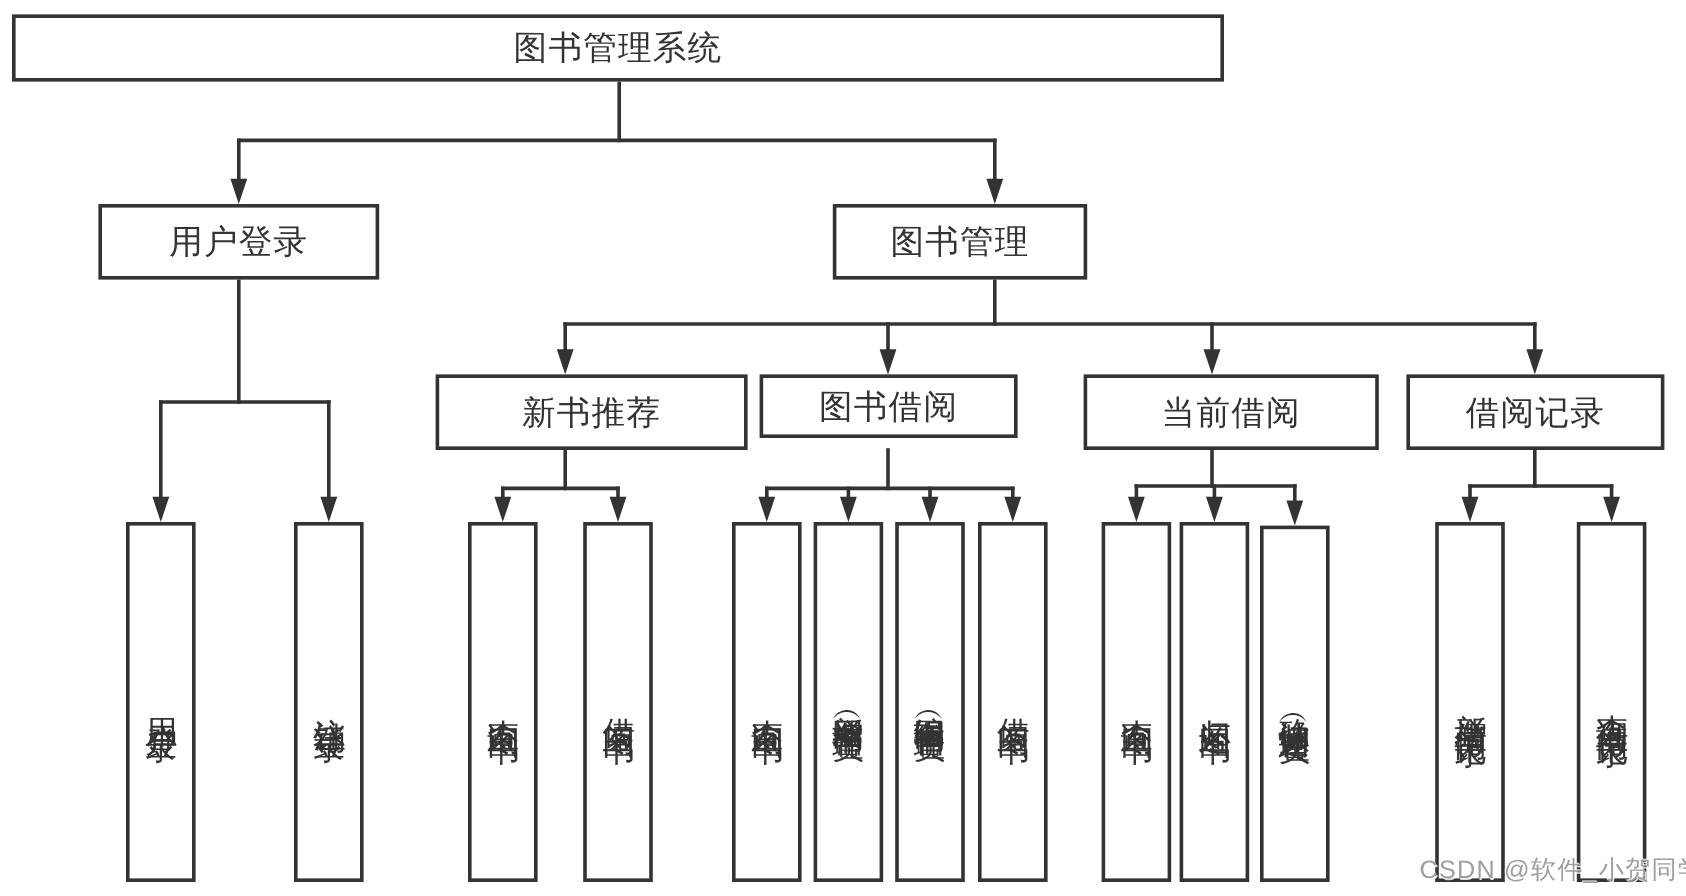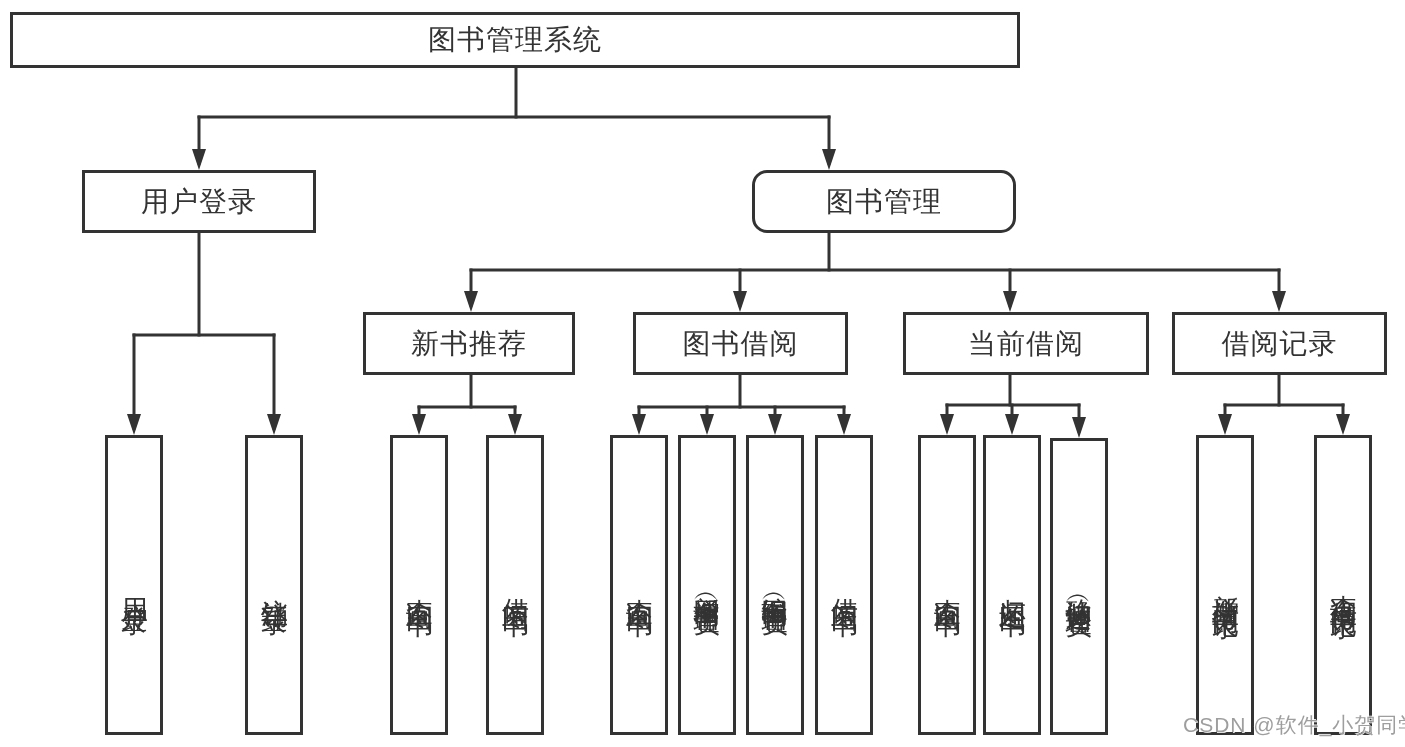--- a/index.html
+++ b/index.html
@@ -22,23 +22,23 @@
   .vbox.long{letter-spacing:2px;font-size:26px;}
   .vbox.confirm{top:438px;height:297px;}
   .watermark{
     position:absolute;left:1183px;top:711px;z-index:3;
     font-size:21px;letter-spacing:1px;color:#9e9e9e;white-space:nowrap;
     text-shadow:1px 1px 0 rgba(255,255,255,.85), -1px -1px 0 rgba(255,255,255,.85);
   }
   
   .n-root{left:10px;top:12px;width:1010px;height:56px;}
   .n-user{left:82px;top:170px;width:234px;height:63px;}
-  .n-mgmt{left:752px;top:170px;width:264px;height:63px;border-radius:15px;}
-  .n-newbook{left:363px;top:312px;width:212px;height:63px;}
-  .n-bborrow{left:633px;top:312px;width:215px;height:63px;}
+  .n-mgmt{left:694px;top:170px;width:212px;height:63px;}
+  .n-newbook{left:363px;top:312px;width:260px;height:63px;}
+  .n-bborrow{left:633px;top:312px;width:215px;height:53px;}
   .n-current{left:903px;top:312px;width:246px;height:63px;}
   .n-records{left:1172px;top:312px;width:215px;height:63px;text-align:right;}
   .l-login{left:105px;}   .l-logout{left:245px;}
   .l-nbq{left:390px;}     .l-nbb{left:486px;}
   .l-bbq{left:610px;}     .l-bba{left:678px;}
   .l-bbe{left:746px;}     .l-bbb{left:815px;}
   .l-cbq{left:918px;}     .l-cbr{left:983px;}
   .l-cbc{left:1050px;}
   .l-bra{left:1196px;}    .l-brq{left:1314px;}
 </style>

